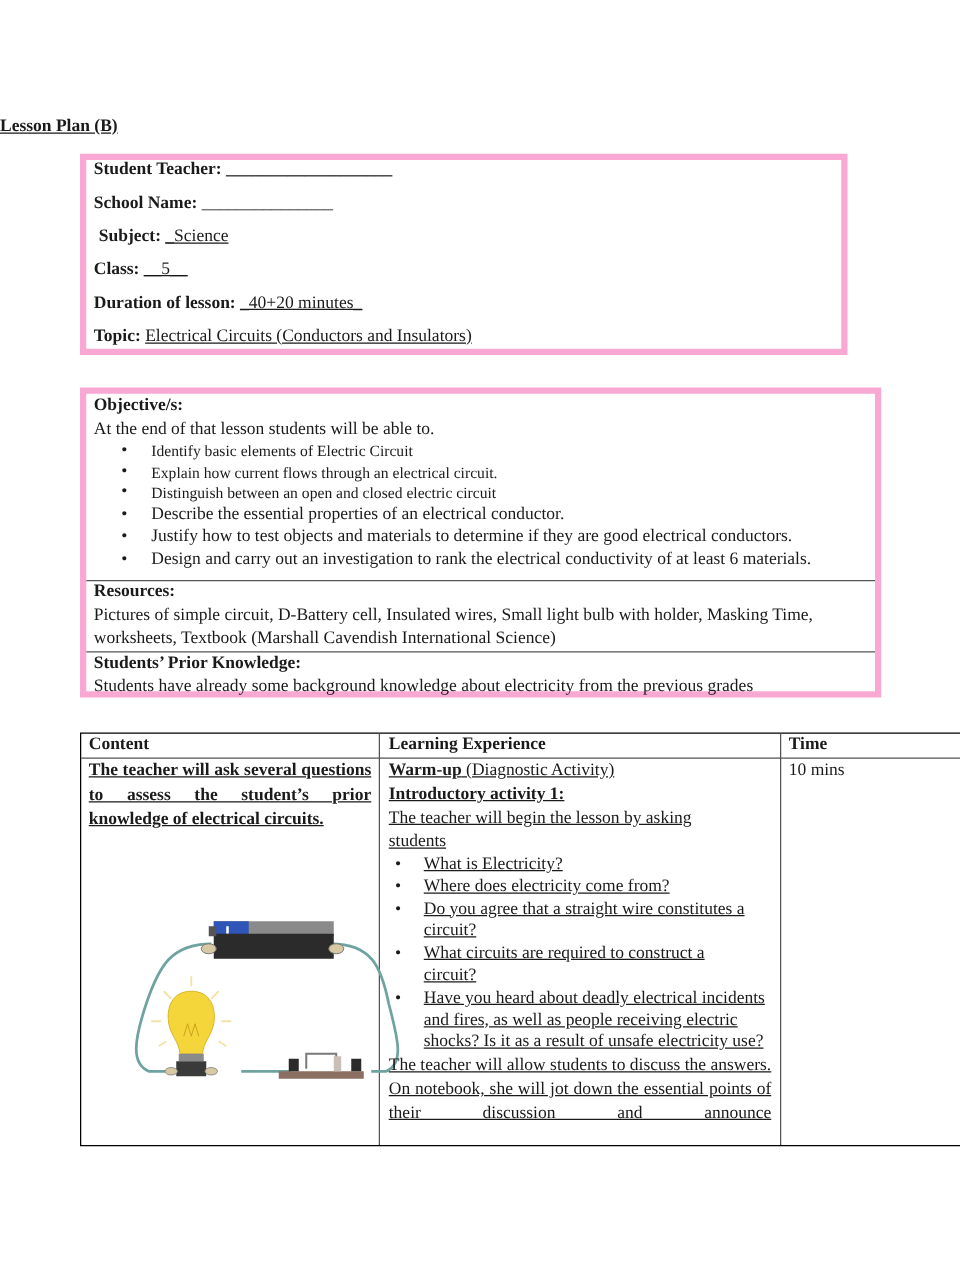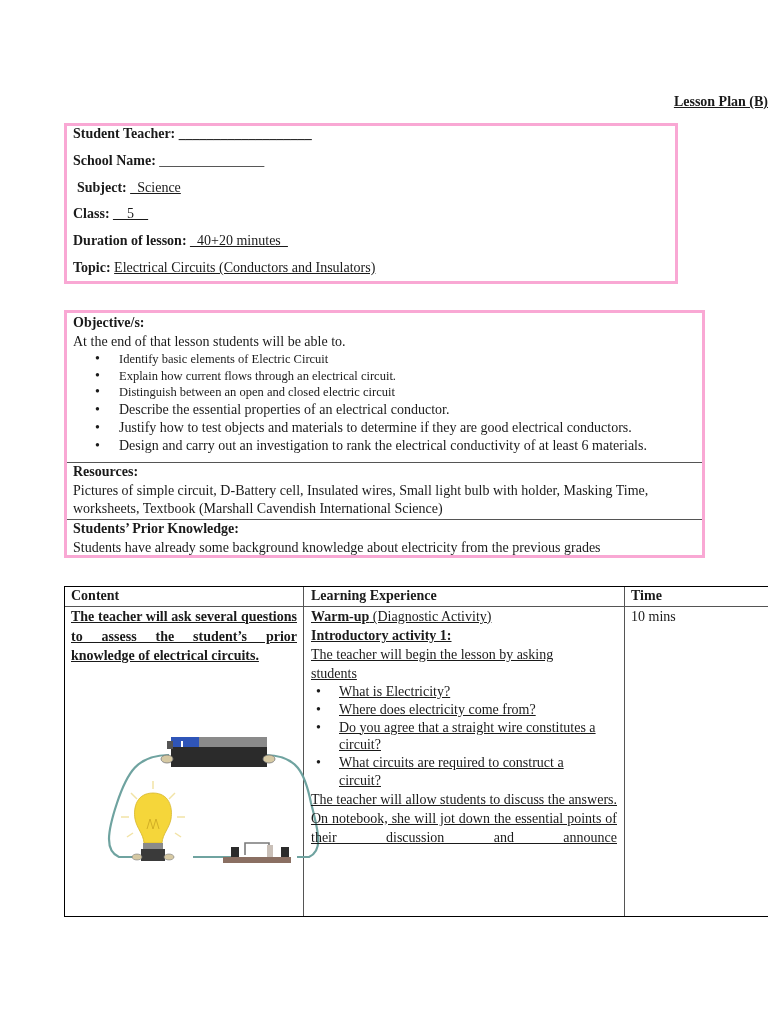--- a/index.html
+++ b/index.html
@@ -13,28 +13,28 @@
       position: relative;
       font-family: "Liberation Serif", "DejaVu Serif", serif;
       color: #1a1a1a;
       overflow: hidden;
     }
     .title {
       position: absolute;
       left: 0;
       width: 768px;
       top: 94px;
-      text-align: right;
+      text-align: left;
       font-weight: bold;
       font-size: 14px;
       text-decoration: underline;
     }
     .box {
       position: absolute;
-      border: 3px solid #f9a8d4;
+      border: 5px solid #f9a8d4;
       box-sizing: border-box;
     }
     
     #header-box {
       left: 64px;
       top: 123px;
       width: 614px;
       height: 161px;
       padding: 0 6px;
     }
@@ -267,18 +267,19 @@
 
   <div class="cell-text le-text" style="left:246px; top:20px; width:306px;text-decoration:underline;">
     <div><b>Warm-up</b><span> (Diagnostic Activity)</span></div>
     <div style="font-weight:bold;">Introductory activity 1:</div>
     <div style="width:265px;">The teacher will begin the lesson by asking students</div>
     <ul class="q">
       <li>What is Electricity?</li>
       <li>Where does electricity come from?</li>
       <li>Do you agree that a straight wire constitutes a circuit?</li>
       <li style="padding-right:30px;">What circuits are required to construct a circuit?</li>
+      <li>Have you heard about deadly electrical incidents and fires, as well as people receiving electric shocks? Is it as a result of unsafe electricity use?</li>
     </ul>
     <div class="justify">The teacher will allow students to discuss the answers. On notebook, she will jot down the essential points of their discussion and announce</div>
   </div>
 
   <div class="cell-text" style="left:566px; top:20px;">10 mins</div>
 </div>
 
 </body></html>

